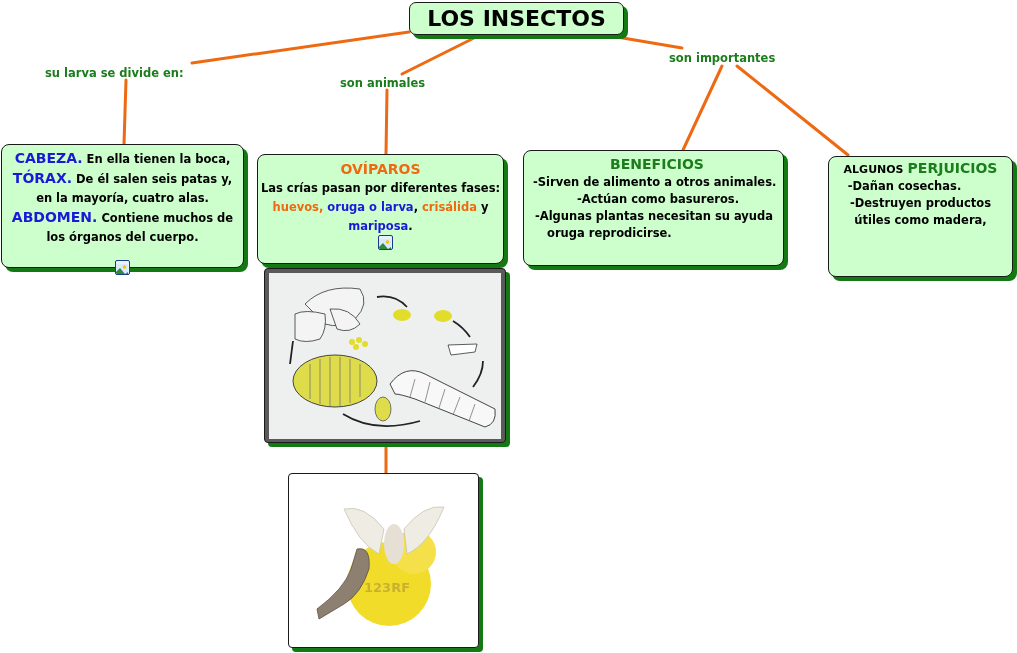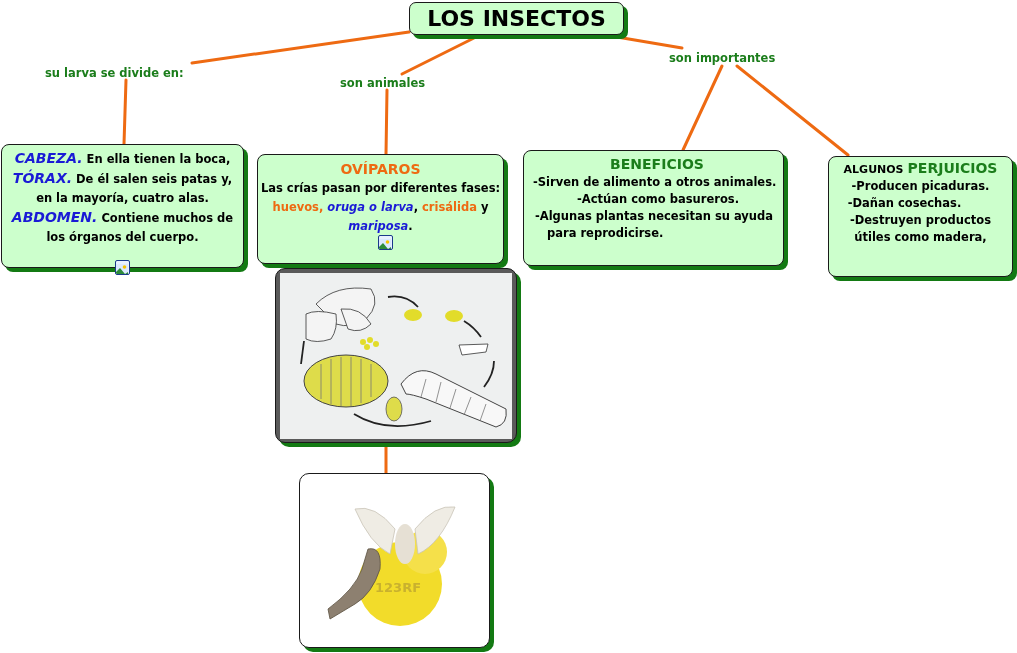--- a/index.html
+++ b/index.html
@@ -5,28 +5,28 @@
   html, body { margin:0; padding:0; }
   body { width:1017px; height:653px; background:#ffffff; position:relative; overflow:hidden;
          font-family:"DejaVu Sans", sans-serif; font-weight:bold; }
   svg.lines { position:absolute; left:0; top:0; width:1017px; height:653px; }
   .box { position:absolute; background:#ccffcc; border:1.5px solid #1a1a1a; border-radius:8px;
          box-shadow:4px 4px 0 #137a13; box-sizing:border-box; text-align:center; }
   .label { position:absolute; color:#1b7d1b; font-size:11.5px; white-space:nowrap; }
   .title { left:409px; top:2px; width:215px; height:33px; font-size:22px; color:#000;
            line-height:31px; border-radius:7px; }
   .txt { font-size:11.5px; color:#000; line-height:19px; }
-  .blue { color:#1a1ad6;font-style:italic; }
+  .blue { color:#1a1ad6; }
   .orange { color:#ee6a12; }
   .green { color:#1b7d1b; }
   .big { font-size:14px; }
   .imgicon { position:absolute; width:15px; height:15px; border:1.5px solid #1a3a8a; border-radius:2px;
              background:#e8f1ff; box-sizing:border-box; overflow:hidden; }
-  .photo { position:absolute; border:1.5px solid #1a1a1a; border-radius:10px; box-shadow:4px 4px 0 #137a13;
-           overflow:hidden; box-sizing:border-box;margin-left:11px; }
+  .photo { position:absolute; border:1.5px solid #1a1a1a; border-radius:4px; box-shadow:4px 4px 0 #137a13;
+           overflow:hidden; box-sizing:border-box; }
 </style>
 </head>
 <body>
 
 <svg class="lines">
   <g stroke="#ee6a12" stroke-width="3" fill="none" stroke-linecap="round">
     <line x1="409" y1="32" x2="192" y2="63"></line>
     <line x1="126" y1="80" x2="124" y2="144"></line>
     <line x1="474" y1="38" x2="402" y2="74"></line>
     <line x1="387" y1="90" x2="386" y2="154"></line>
@@ -78,26 +78,25 @@
       <circle cx="8.5" cy="3" r="1.8" fill="#f5c400"></circle>
       <path d="M0 12 L0 8 L4 4 L9 10 L12 8 L12 12 Z" fill="#2e8b3a"></path>
     </svg>
 </div>
 
 <div class="box txt" style="left:523px; top:150px; width:261px; height:116px; padding-top:4px; text-align:left; padding-left:9px;">
   <div class="green big" style="text-align:center; padding-right:2px;">BENEFICIOS</div>
   <div style="line-height:17px;">-Sirven de alimento a otros animales.</div>
   <div style="line-height:17px;margin-left:44px;">-Actúan como basureros.</div>
   <div style="line-height:17px; padding-left:2px;">-Algunas plantas necesitan su ayuda</div>
-  <div style="line-height:17px; padding-left:14px;">para reprodicirse.</div>
+  <div style="line-height:17px; padding-left:14px;">oruga reprodicirse.</div>
 </div>
 
 <div class="box txt" style="left:828px; top:156px; width:185px; height:121px; padding-top:3px; line-height:17px;">
   <div><span style="font-size:11px;">ALGUNOS</span> <span class="green big">PERJUICIOS</span></div>
-  <div>-Producen picaduras.</div>
   <div style="padding-right:32px;">-Dañan cosechas.</div>
   <div>-Destruyen productos</div>
   <div>útiles como madera,</div>
 </div>
 
 <div class="photo" style="left:264px; top:268px; width:242px; height:175px; background:#5a5a5a;">
   <svg width="242" height="175" viewBox="0 0 242 175">
     <rect x="4" y="4" width="232" height="166" fill="#eef0f0"></rect>
 
     <g stroke="#333" stroke-width="0.8" fill="#f4f4f4">

